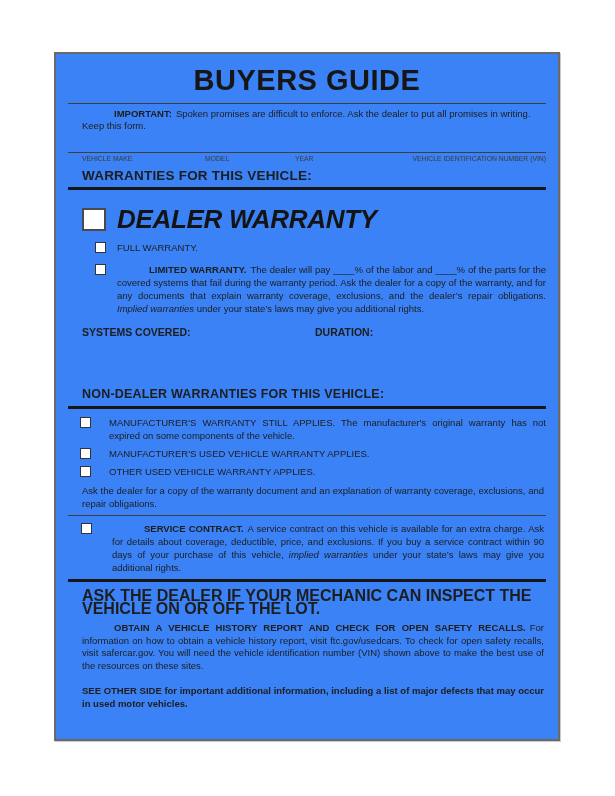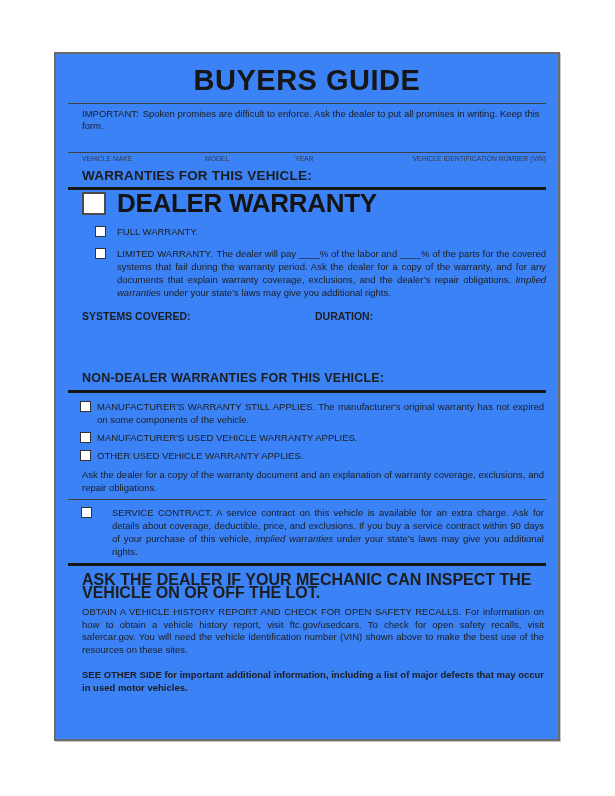--- a/index.html
+++ b/index.html
@@ -18,21 +18,21 @@
 
   .title {
     text-align: center; font-size: 29px; font-weight: bold;
     letter-spacing: 0.5px; margin-top: 10px; line-height: 32px;
     margin-bottom: 7px; color: #161616;
   }
   .rule-thin  { border: 0; border-top: 1.5px solid #3f3f3f; }
   .rule-thick { border: 0; border-top: 3px solid #161616; }
 
   .important-line { margin: 4px 2px 0 14px; font-size: 9.5px; line-height: 12px; }
-  .lead { font-weight: normal; padding-right: 4px; }
+  .lead { font-weight: bold; padding-right: 4px; margin-left: 32px; }
 
   .rule-vehicle { margin-top: 20px; }
   .vehicle-labels { position: relative; height: 9px; margin-top: 2px; font-size: 6.8px; color: #3a3a3a; }
   .vl-make  { position: absolute; left: 14px; }
   .vl-model { position: absolute; left: 137px; }
   .vl-year  { position: absolute; left: 227px; }
   .vl-vin   { position: absolute; right: 0; }
 
   .sec-heading { font-size: 13.5px; font-weight: bold; letter-spacing: 0.2px;
                  margin: 4px 0 4px 14px; line-height: 15px; }
@@ -40,40 +40,40 @@
   .big-row { display: flex; align-items: flex-start; margin-top: 9px; }
   .big-check { width: 24px; height: 23px; border: 2px solid #4a4a4a; background: #fff;
                margin-left: 14px; flex: none; margin-top: 2px; }
   .big-col { margin-left: 11px; }
   .big-head { font-size: 26px; font-weight: bold; letter-spacing: -0.3px; line-height: 27px;
               white-space: nowrap; color: #141414; }
   .as-is-sub { font-size: 9px; line-height: 11px; margin-top: 1px; color: #2a2a2a; }
   .dashes { margin-top: 3px; height: 2px; width: 378px;
             background: repeating-linear-gradient(90deg, #3a3a3a 0 5px, transparent 5px 9px); }
 
-  .dealer-row { margin-top: 0; }
+  .dealer-row { margin-top: 16px; font-style: italic; }
 
   .check-item { display: flex; align-items: flex-start; font-size: 9.5px; line-height: 13px; }
   .small-check { width: 11px; height: 11px; border: 1.6px solid #333; background: #fff;
                  flex: none; margin-top: 1px; }
   .dw-item { margin-left: 27px; margin-top: 8px; }
   .dw-item.limited { margin-top: 9px; }
   .dw-item .txt { margin-left: 11px; }
   .limited .txt { width: 430px; text-align: justify; }
   .it { font-style: italic; }
 
   .systems-row { display: flex; margin: 11px 0 0 14px; font-size: 10.5px; font-weight: bold; line-height: 13px; align-items: center; }
   .systems-row .sys { width: 233px; }
 
   .blank-spacer { height: 44px; }
 
   .nd-heading { font-size: 12.5px; }
   .nd-item { margin-left: 12px; margin-top: 7px; }
   .nd-item.tight { margin-top: 5px; }
-  .nd-item .txt { margin-left: 6px; width: 447px; text-align: justify; }
+  .nd-item .txt { margin-left: 18px; width: 447px; text-align: justify; }
   .para { font-size: 9.5px; line-height: 13px; margin: 6px 0 0 14px; width: 462px; text-align: justify; }
 
   .rule-mid { margin-top: 5px; }
   .sc-item { margin-left: 13px; margin-top: 6px; }
   .sc-item .txt { margin-left: 20px; width: 432px; text-align: justify; }
   .rule-bottom { margin-top: 5px; }
 
   .mechanic-line { font-size: 16px; font-weight: bold; margin: 7px 0 0 14px; line-height: 13px; }
   .history-para { margin-top: 7px; line-height: 12.5px; }
   .bold-para { font-weight: bold; margin-top: 13px; line-height: 12.5px; }

